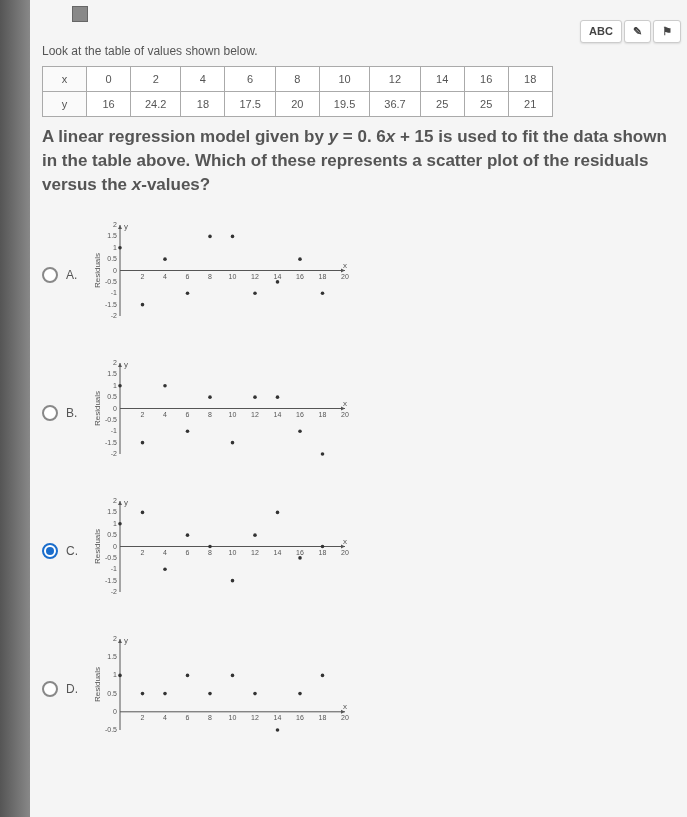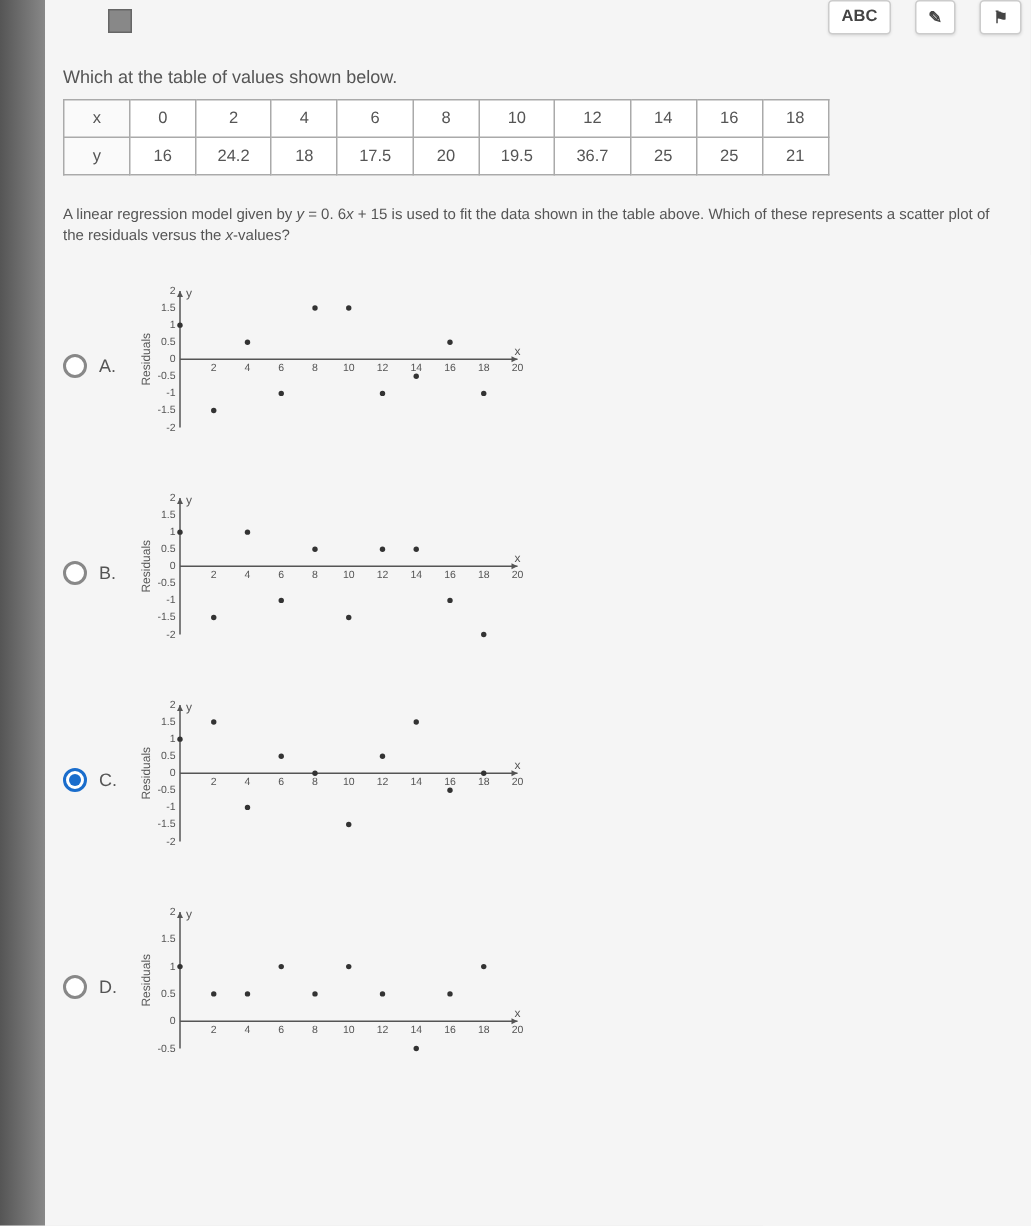--- a/index.html
+++ b/index.html
@@ -32,24 +32,24 @@
       background: #f5f5f5;
       padding: 8px 12px;
     }
     .top-icons {
       position: absolute;
       top: 6px;
       left: 42px;
     }
     .top-right {
       position: absolute;
-      top: 0;
+      top: 20px;
       right: 6px;
       display: flex;
-      gap: 16px;
+      gap: 2px;
     }
     .icon-btn {
       background: #fff;
       border: 1px solid #ccc;
       border-radius: 3px;
       padding: 4px 8px;
       font-size: 11px;
       font-weight: bold;
       color: #444;
       min-width: 24px;
@@ -81,24 +81,25 @@
       text-align: center;
       font-size: 11px;
       color: #555;
       font-weight: normal;
       min-width: 44px;
     }
     table.data th {
       background: #fafafa;
     }
     .desc {
-      margin-top: 20px;
-      font-size: 10px;
+      margin-top: 8px;
+      font-size: 17px;
       line-height: 1.4;
       color: #555;
+      font-weight: bold;
     }
     .options {
       margin-top: 24px;
     }
     .option {
       display: flex;
       align-items: center;
       gap: 8px;
       margin-bottom: 28px;
     }
@@ -169,21 +170,21 @@
   </div>
 
   <div class="top-right">
     <div class="icon-btn">ABC</div>
     <div class="icon-btn">✎</div>
     <div class="icon-btn">⚑</div>
   </div>
 
   <div class="question-area">
 
-    <div class="prompt">Which at the table of values shown below.</div>
+    <div class="prompt">Look at the table of values shown below.</div>
 
     <table class="data">
       <tbody>
           <tr>
         <th>x</th>
         <td>0</td>
         <td>2</td>
         <td>4</td>
         <td>6</td>
         <td>8</td>

